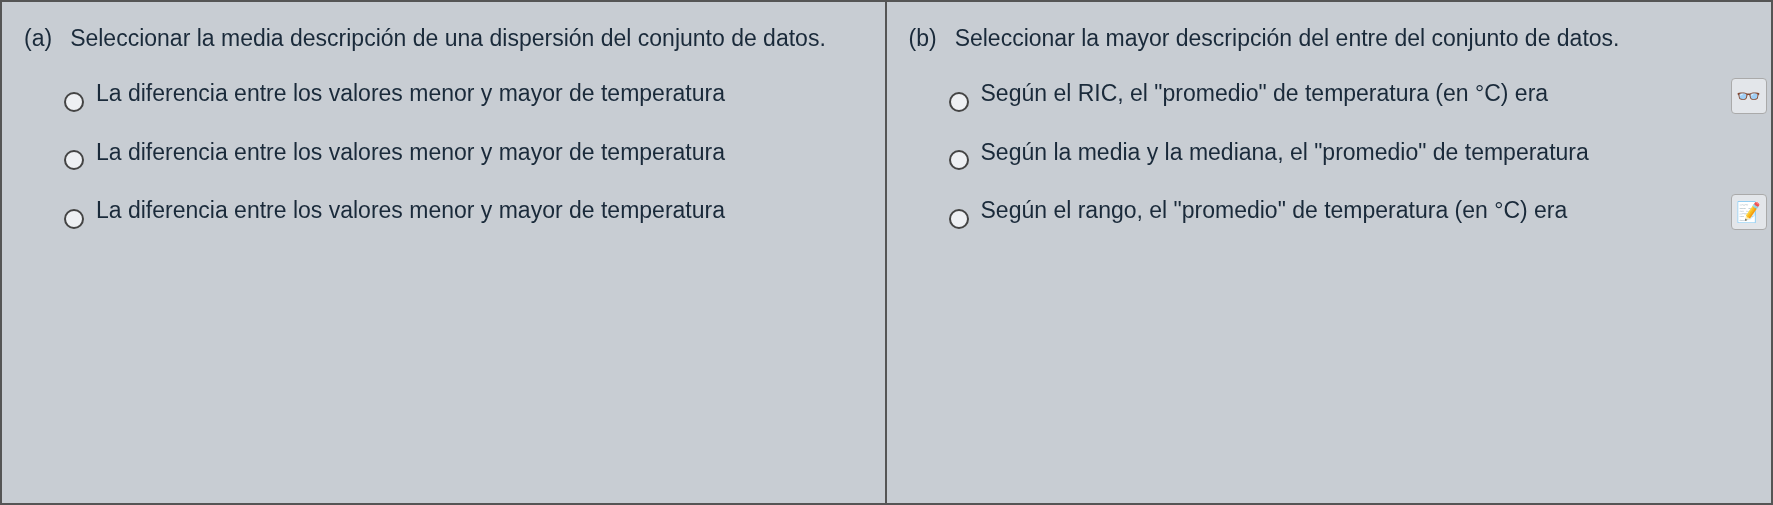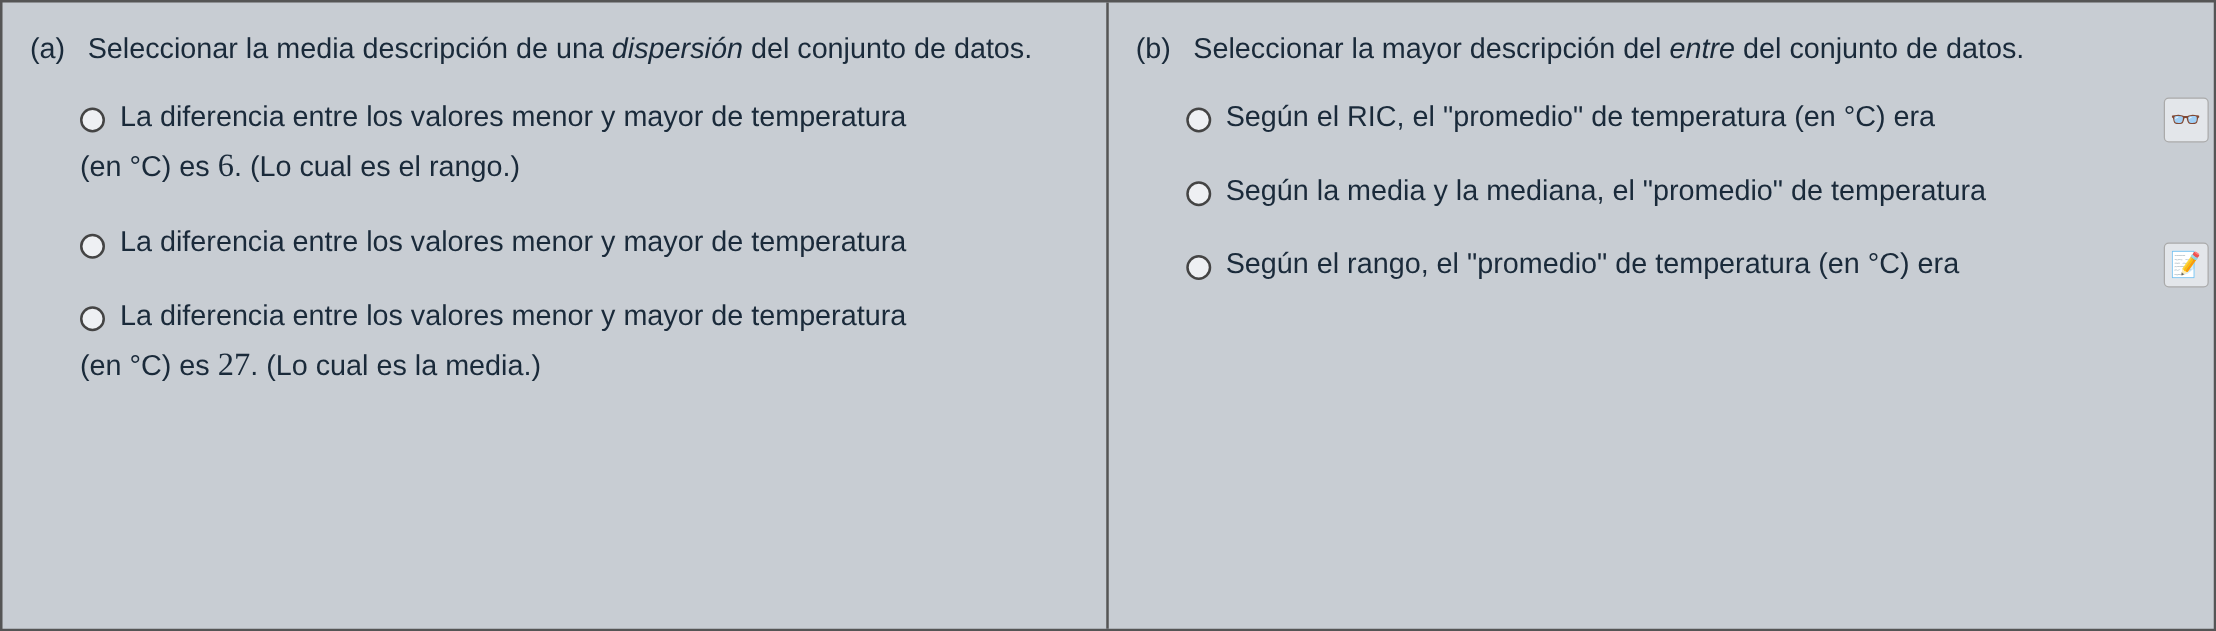--- a/index.html
+++ b/index.html
@@ -39,39 +39,38 @@
       margin-bottom: 14px;
     }
     .part-label {
       flex: 0 0 auto;
       margin-right: 18px;
     }
     .prompt-text {
       flex: 1;
     }
     .italic {
-      font-style: italic;
       margin-top: 10px;
     }
     .radio {
       width: 20px;
       height: 20px;
       border: 2px solid #444;
       border-radius: 50%;
       background: #eef0f3;
       flex: 0 0 auto;
       margin-top: 6px;
       margin-right: 12px;
     }
     .opt-wrap {
       margin: 18px 0 22px 40px;
     }
     .opt-first {
       display: flex;
-      align-items: center;
+      align-items: flex-end;
     }
     .opt-rest {
       margin-left: 0;
     }
     .side-icons {
       position: absolute;
       right: 4px;
       top: 76px;
       display: flex;
       flex-direction: column;
@@ -106,39 +105,33 @@
       <span class="prompt-text">
         <span>Seleccionar la media descripción de una </span><span class="italic">dispersión</span><span> del conjunto de datos.</span>
       </span>
     </div>
 
     <div class="opt-wrap">
       <div class="opt-first">
         <span class="radio"></span>
         <span>La diferencia entre los valores menor y mayor de temperatura</span>
       </div>
-      <div class="opt-rest">
-        <span>(en °C) es </span><span class="num">6</span><span>. (Lo cual es el rango.)</span>
-      </div>
     </div>
 
     <div class="opt-wrap">
       <div class="opt-first">
         <span class="radio"></span>
         <span>La diferencia entre los valores menor y mayor de temperatura</span>
       </div>
     </div>
 
     <div class="opt-wrap">
       <div class="opt-first">
         <span class="radio"></span>
         <span>La diferencia entre los valores menor y mayor de temperatura</span>
-      </div>
-      <div class="opt-rest">
-        <span>(en °C) es </span><span class="num">27</span><span>. (Lo cual es la media.)</span>
       </div>
     </div>
   </div>
 
   <div class="column column-b">
     <div class="prompt-line">
       <span class="part-label">(b)</span>
       <span class="prompt-text">
         <span>Seleccionar la mayor descripción del </span><span class="italic">entre</span><span> del conjunto de datos.</span>
       </span>

